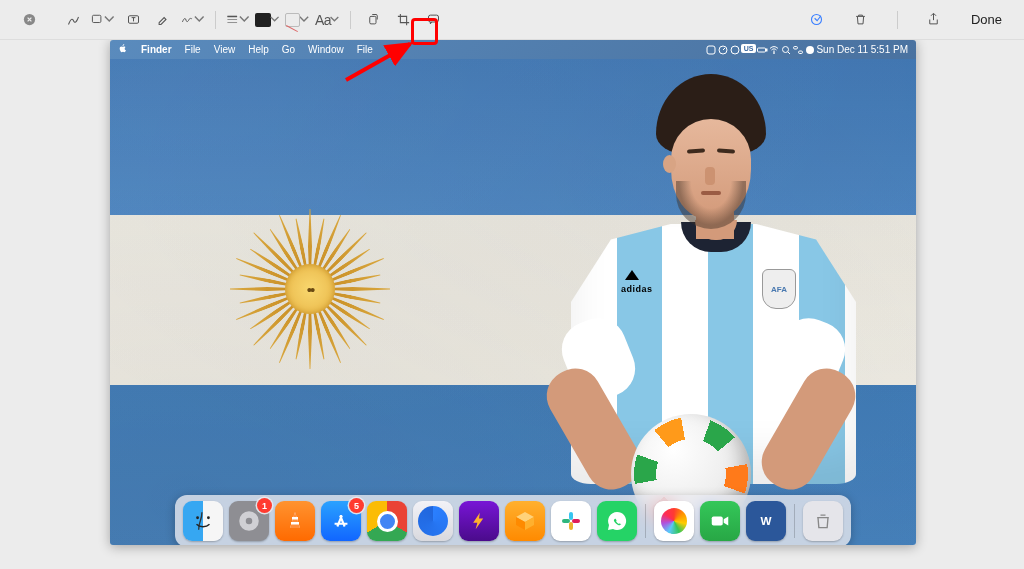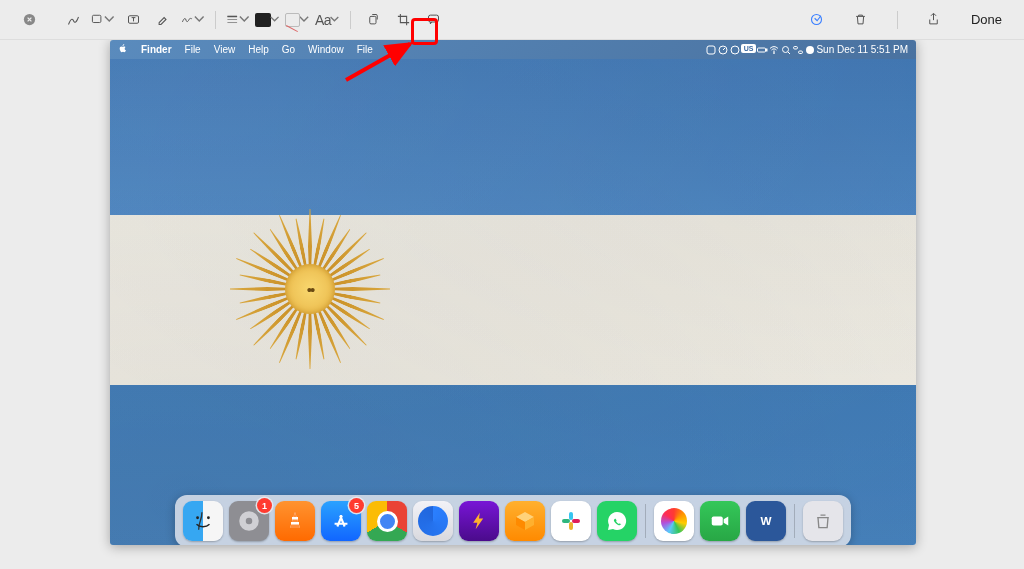--- a/index.html
+++ b/index.html
@@ -498,20 +498,43 @@
           <div class="ray" style="transform: rotate(315deg);"></div>
           <div class="ray" style="transform: rotate(326.25deg); height: 58px; top: 18px; transform-origin: 50% 72px;"></div>
           <div class="ray" style="transform: rotate(337.5deg);"></div>
           <div class="ray" style="transform: rotate(348.75deg); height: 58px; top: 18px; transform-origin: 50% 72px;"></div>
         </div>
       <div class="sun-core">
           <div class="sun-face">••</div>
         </div>
     </div>
 
+    <div class="person">
+      <div class="jersey"></div>
+      <div class="sleeve-l"></div>
+        <div class="sleeve-r"></div>
+      <div class="collar"></div>
+      <div class="adidas">adidas</div>
+      <div class="afa-badge">AFA</div>
+      <div class="neck"></div>
+      <div class="hair"></div>
+      <div class="face">
+        <div class="ear"></div>
+        <div class="brow l"></div>
+          <div class="brow r"></div>
+        <div class="nose"></div>
+          <div class="mouth"></div>
+        <div class="beard"></div>
+      </div>
+      <div class="arm-l"></div>
+        <div class="arm-r"></div>
+      <div class="ball">
+          <div class="swirl"></div>
+        </div>
+    </div>
 
     <div class="dock">
       <div class="di di-finder">
         <svg width="26" height="26" viewBox="0 0 24 24">
             <path d="M11 4c0 8-3 8-3 16" stroke="#333" fill="none" stroke-width="1.2"></path>
             <circle cx="7" cy="9" r="1.3" fill="#222"></circle>
             <circle cx="17" cy="9" r="1.3" fill="#222"></circle>
             <path d="M6 15c3 3 9 3 12 0" stroke="#222" fill="none" stroke-width="1.3"></path>
           </svg>
       </div>

